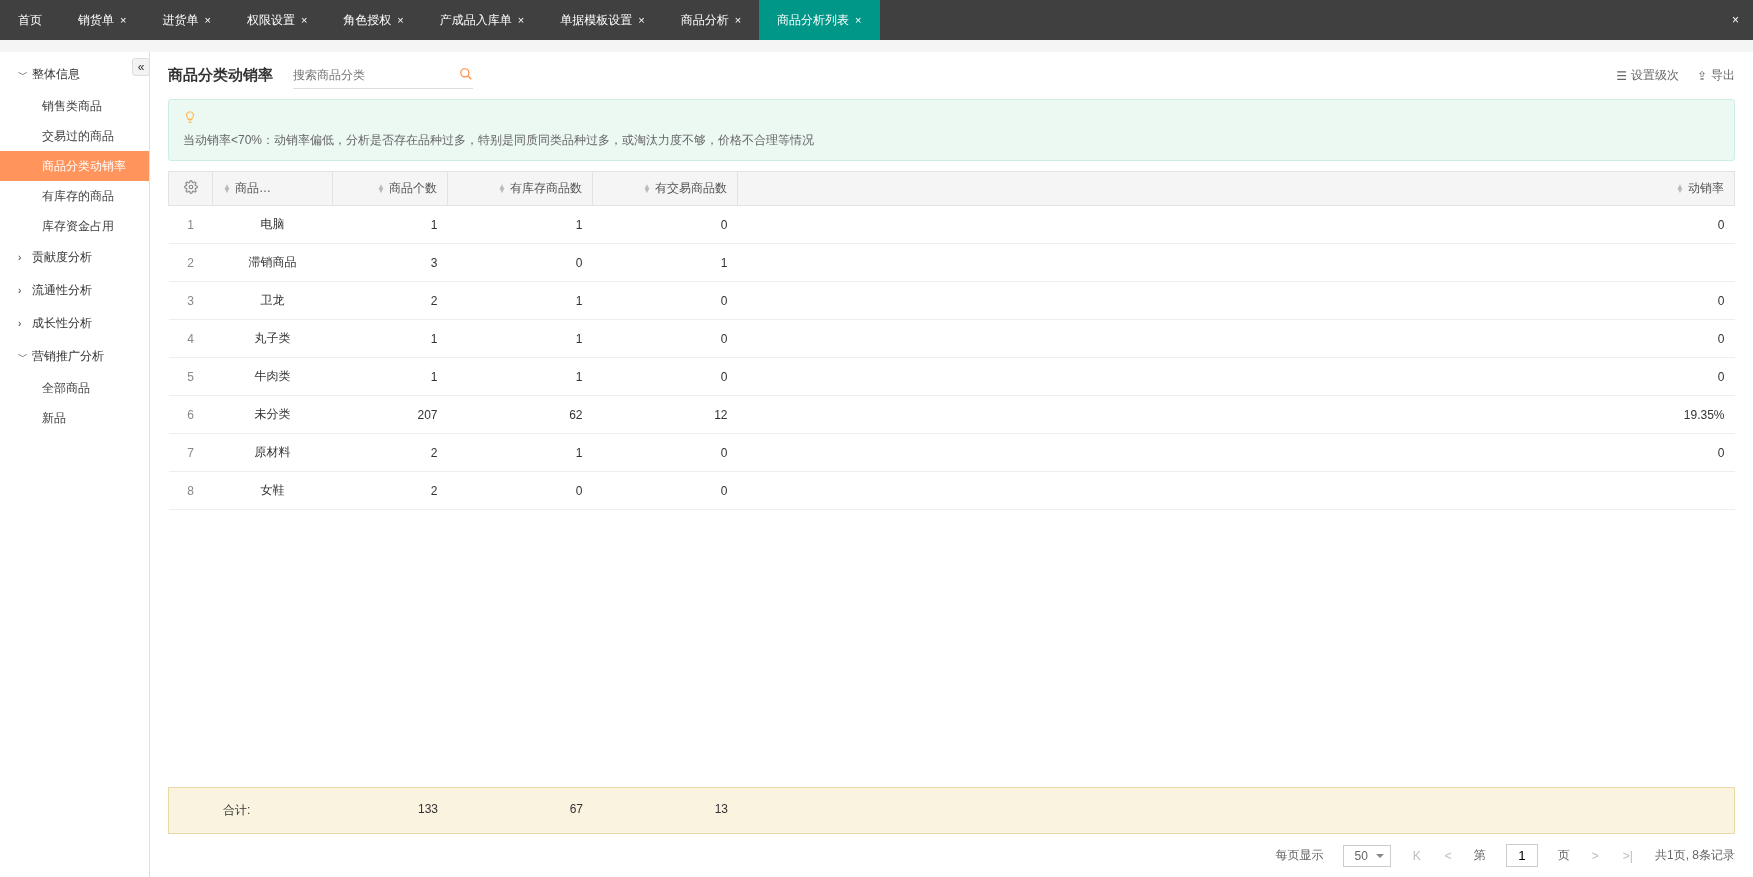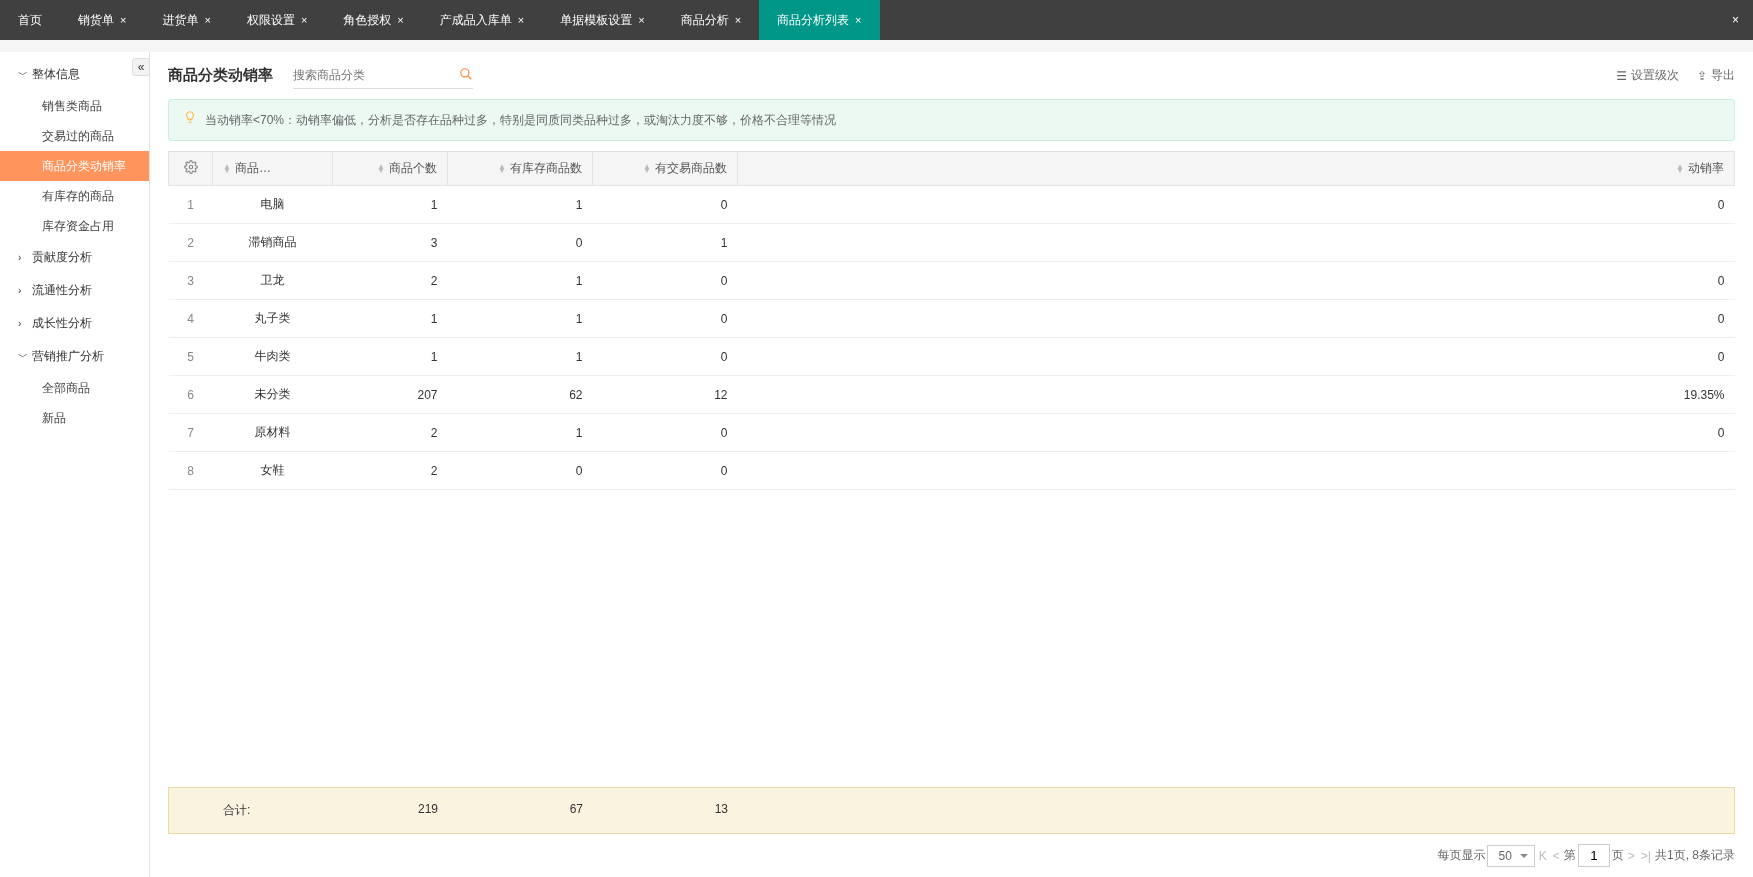--- a/index.html
+++ b/index.html
@@ -25,21 +25,21 @@
     
     .main { flex: 1; display: flex; flex-direction: column; overflow: hidden; }
     .page-head { display: flex; align-items: center; padding: 10px 18px 10px 18px; }
     .page-title { font-size: 15px; font-weight: bold; margin-right: 20px; }
     .search-box { display: flex; align-items: center; border-bottom: 1px solid #ddd; width: 180px; padding: 2px 0; }
     .search-box input { border: none; outline: none; flex: 1; font-size: 12px; padding: 4px 0; }
     .search-icon { color: #ff8a3c; cursor: pointer; }
     .head-actions { margin-left: auto; display: flex; gap: 18px; }
     .head-action { display: flex; align-items: center; gap: 4px; cursor: pointer; color: #666; }
     
-    .tip-box { margin: 0 18px 10px 18px; background: #ecf9f3; border: 1px solid #cceee1; border-radius: 3px; padding: 10px 14px; color: #666; line-height: 20px; display: flex; }
+    .tip-box { margin: 0 18px 10px 18px; background: #ecf9f3; border: 1px solid #cceee1; border-radius: 3px; padding: 10px 14px; color: #666; line-height: 20px; display: flex; flex-direction: column; }
     .tip-box .bulb { color: #ffb84d; margin-right: 8px; flex-shrink: 0; }
     
     .table-wrap { margin: 0 18px; flex: 1; display: flex; flex-direction: column; min-height: 0; }
     .table-scroll { flex: 1; overflow: auto; }
     table { width: 100%; border-collapse: collapse; }
     thead th { background: #f5f5f5; border: 1px solid #e3e3e3; padding: 8px 10px; text-align: right; font-weight: normal; color: #555; white-space: nowrap; }
     thead th:first-child { text-align: center; width: 44px; }
     thead th:nth-child(2) { text-align: left; width: 120px; }
     thead th.last { width: auto; }
     .sort-icon { display: inline-flex; flex-direction: column; line-height: 4px; margin-right: 4px; vertical-align: middle; color: #bbb; font-size: 8px; }
@@ -49,21 +49,21 @@
     tbody td:nth-child(2) { text-align: center; }
     
     .totals-row { background: #faf3e0; border: 1px solid #ead9a8; padding: 14px 0; display: flex; margin-top: 17px; }
     .totals-row .tcell { padding: 0 10px; text-align: right; }
     .tcell.c-idx { width: 44px; text-align: center; }
     .tcell.c-name { width: 120px; text-align: left; }
     .tcell.c-num { width: 115px; }
     .tcell.c-stock { width: 145px; }
     .tcell.c-trans { width: 145px; }
     
-    .pager { display: flex; align-items: center; justify-content: flex-end; gap: 2px; padding: 10px 18px; color: #666; }
+    .pager { display: flex; align-items: center; justify-content: flex-end; gap: 20px; padding: 10px 18px; color: #666; }
     .pager .sel-box { border: 1px solid #ccc; padding: 3px 22px 3px 10px; position: relative; cursor: pointer; }
     .pager .sel-box::after { content: ""; position: absolute; right: 6px; top: 50%; transform: translateY(-50%); border: 4px solid transparent; border-top-color: #888; margin-top: 2px; }
     .pager .pbtn { color: #bbb; cursor: pointer; padding: 0 2px; }
     .pager input { width: 32px; text-align: center; border: 1px solid #ccc; padding: 3px 2px; }
   </style>
 </head>
 <body>
 
 <div class="top-tabs" id="top-tabs">
     <div class="top-tab">
@@ -263,21 +263,21 @@
                 <td>0</td>
                 <td></td>
               </tr>
             </tbody>
         </table>
       </div>
 
       <div class="totals-row">
         <div class="tcell c-idx"></div>
         <div class="tcell c-name">合计:</div>
-        <div class="tcell c-num">219</div>
+        <div class="tcell c-num">133</div>
         <div class="tcell c-stock">67</div>
         <div class="tcell c-trans">13</div>
       </div>
     </div>
 
     <div class="pager">
       <span>每页显示</span>
       <span class="sel-box">50</span>
       <span class="pbtn">K</span>
       <span class="pbtn">&lt;</span>

